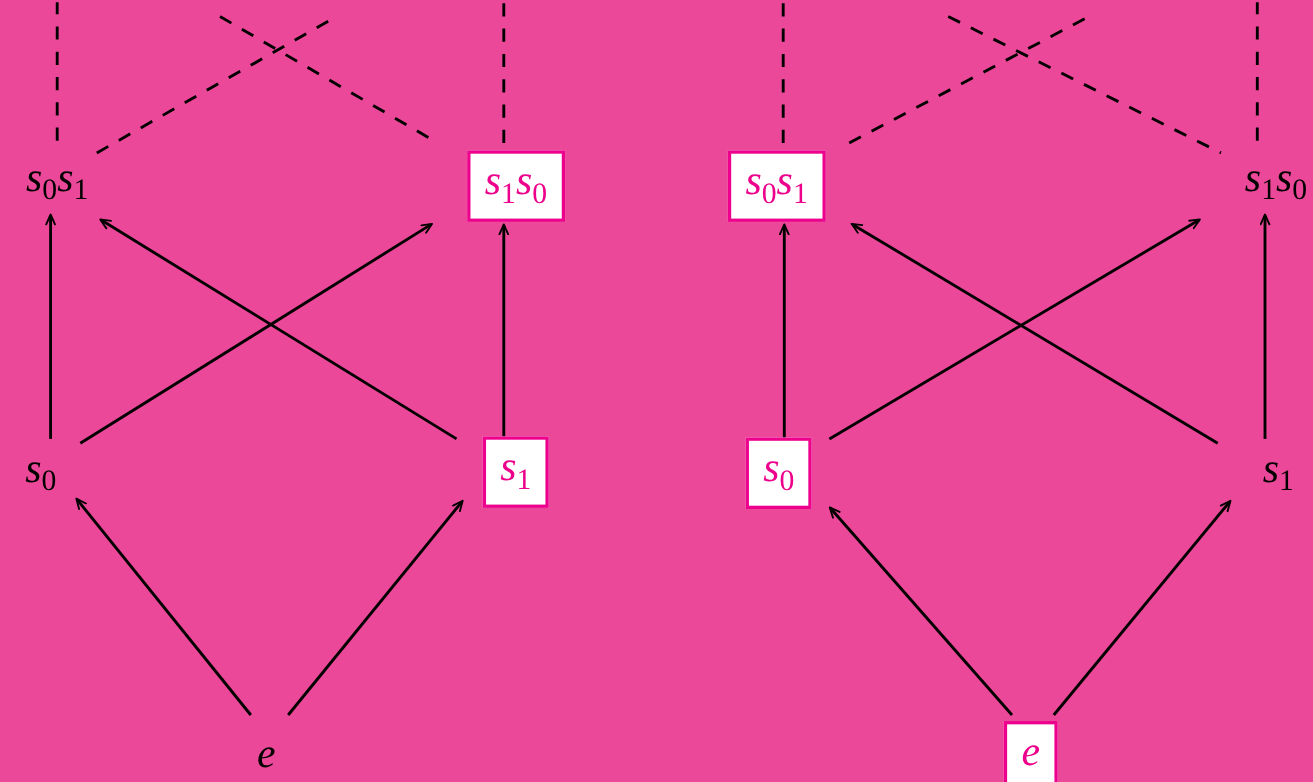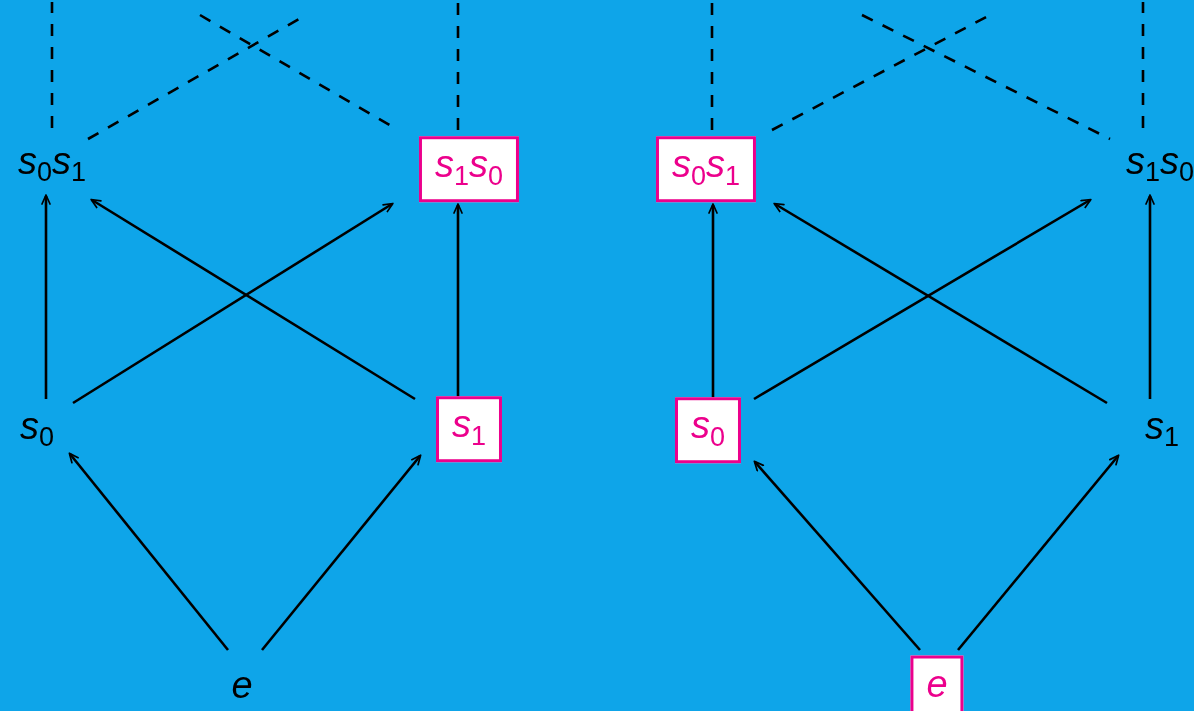--- a/index.html
+++ b/index.html
@@ -4,23 +4,23 @@
 <style>
   html, body {
     margin: 0;
     padding: 0;
     background: #ffffff;
   }
   #stage {
     position: relative;
     width: 1194px;
     height: 711px;
-    background: #0ea5e9;
+    background: #ec4899;
     overflow: hidden;
-    font-family: Liberation Sans, sans-serif;
+    font-family: Liberation Serif, serif;
   }
   svg.edges {
     position: absolute;
     left: 0;
     top: 0;
     width: 1194px;
     height: 711px;
   }
   .node {
     position: absolute;

